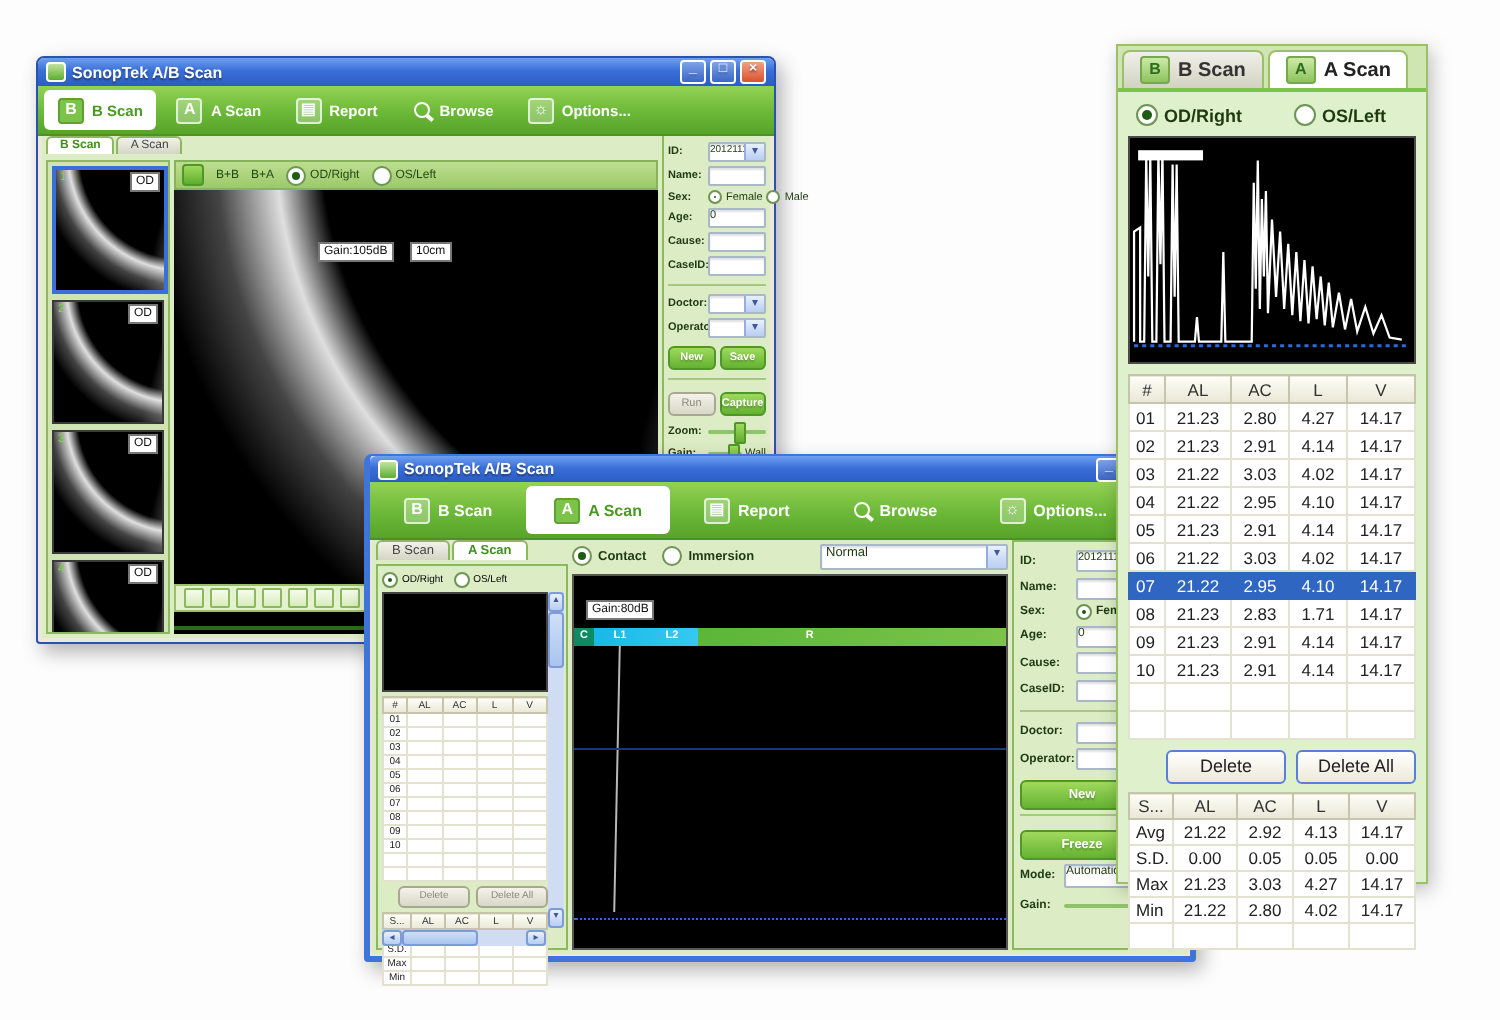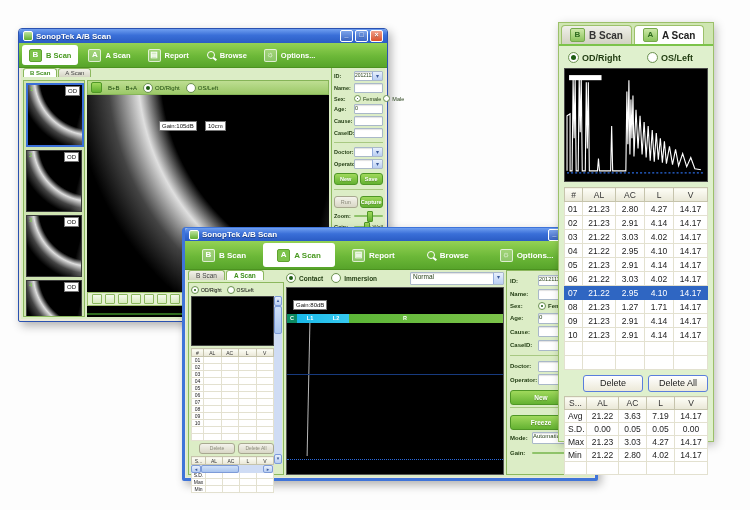--- a/index.html
+++ b/index.html
@@ -749,21 +749,21 @@
       <tr class="selrow">
             <td>07</td>
             <td>21.22</td>
             <td>2.95</td>
             <td>4.10</td>
             <td>14.17</td>
           </tr>
       <tr>
             <td>08</td>
             <td>21.23</td>
-            <td>1.27</td>
+            <td>2.83</td>
             <td>1.71</td>
             <td>14.17</td>
           </tr>
       <tr>
             <td>09</td>
             <td>21.23</td>
             <td>2.91</td>
             <td>4.14</td>
             <td>14.17</td>
           </tr>
@@ -806,22 +806,22 @@
           <tr>
         <th>S...</th>
         <th>AL</th>
         <th>AC</th>
         <th>L</th>
         <th>V</th>
       </tr>
       <tr>
             <td>Avg</td>
             <td>21.22</td>
-            <td>3.63</td>
-            <td>7.19</td>
+            <td>2.92</td>
+            <td>4.13</td>
             <td>14.17</td>
           </tr>
       <tr>
             <td>S.D.</td>
             <td>0.00</td>
             <td>0.05</td>
             <td>0.05</td>
             <td>0.00</td>
           </tr>
       <tr>

